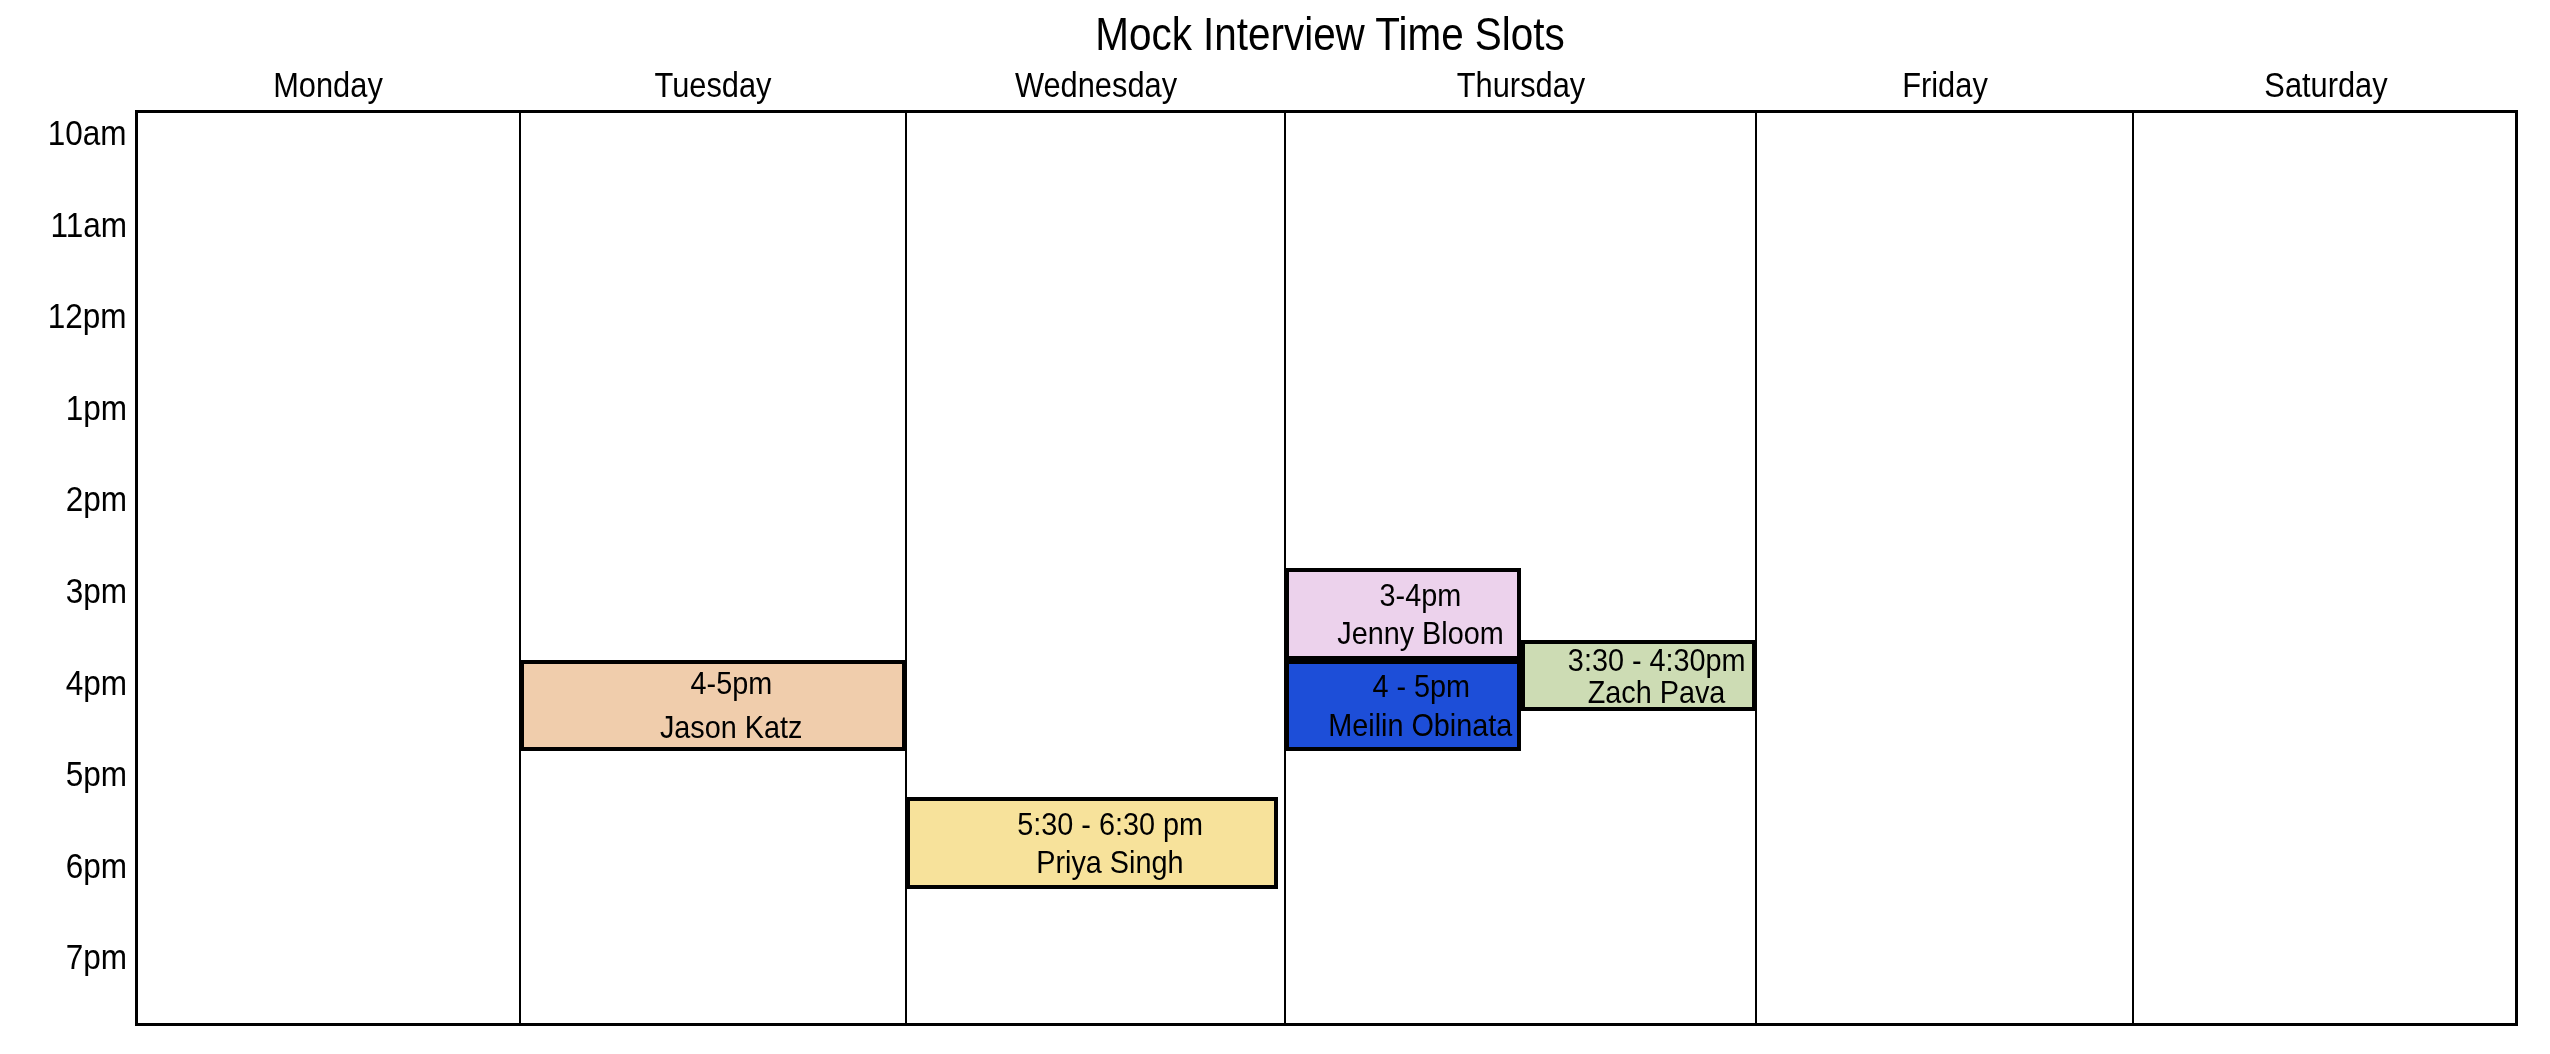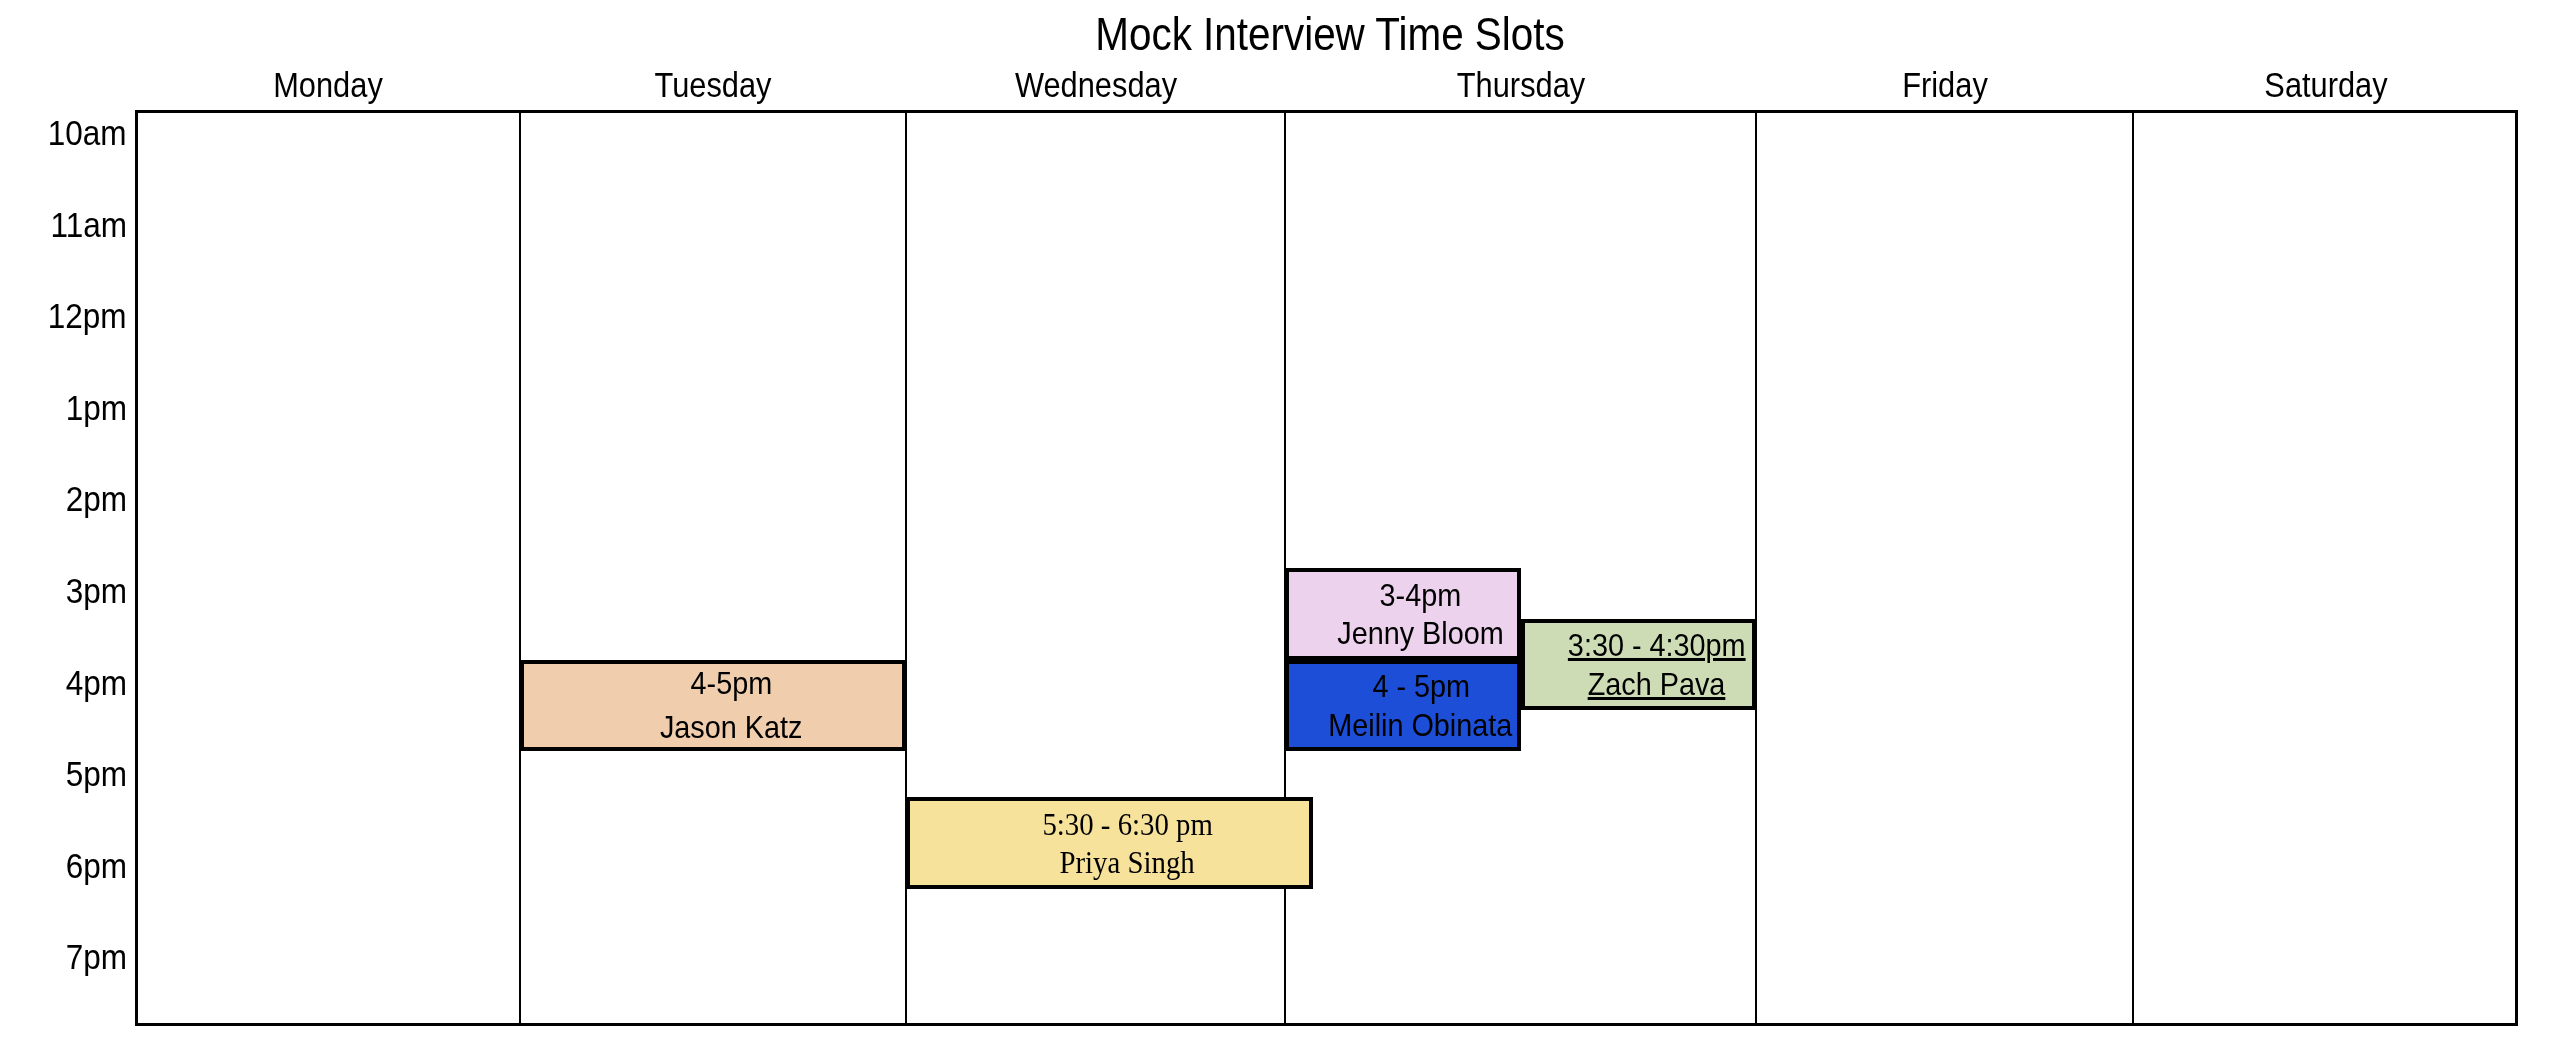--- a/index.html
+++ b/index.html
@@ -100,30 +100,30 @@
       <div class="col-line" style="left: 904.75px; top: 110px; height: 916px;"></div>
       <div class="col-line" style="left: 1283.75px; top: 110px; height: 916px;"></div>
       <div class="col-line" style="left: 1754.75px; top: 110px; height: 916px;"></div>
       <div class="col-line" style="left: 2131.75px; top: 110px; height: 916px;"></div>
     </div>
   <div id="events">
       <div class="event" style="left: 520px; width: 386px; top: 659.6px; height: 91.6px; background: rgb(240, 205, 172); gap: 8px;">
         <span class="line">4-5pm</span>
         <span class="line">Jason Katz</span>
       </div>
-      <div class="event" style="left: 906px; width: 407px; top: 797px; height: 91.6px; background: rgb(247, 226, 155); font-family: Liberation Serif, serif;">
+      <div class="event" style="left: 906px; width: 372px; top: 797px; height: 91.6px; background: rgb(247, 226, 155);">
         <span class="line">5:30 - 6:30 pm</span>
         <span class="line">Priya Singh</span>
       </div>
       <div class="event" style="left: 1285px; width: 235.5px; top: 568px; height: 91.6px; background: rgb(236, 210, 236);">
         <span class="line">3-4pm</span>
         <span class="line">Jenny Bloom</span>
       </div>
       <div class="event" style="left: 1285px; width: 235.5px; top: 659.6px; height: 91.6px; background: #1d4ed8;">
         <span class="line">4 - 5pm</span>
         <span class="line">Meilin Obinata</span>
       </div>
-      <div class="event" style="left: 1520.5px; width: 235.5px; top: 619px; height: 91px; background: rgb(205, 220, 180); text-decoration: underline;">
+      <div class="event" style="left: 1520.5px; width: 235.5px; top: 640px; height: 71px; background: rgb(205, 220, 180);">
         <span class="line">3:30 - 4:30pm</span>
         <span class="line">Zach Pava</span>
       </div>
     </div>
 </div>
 
 </body></html>

